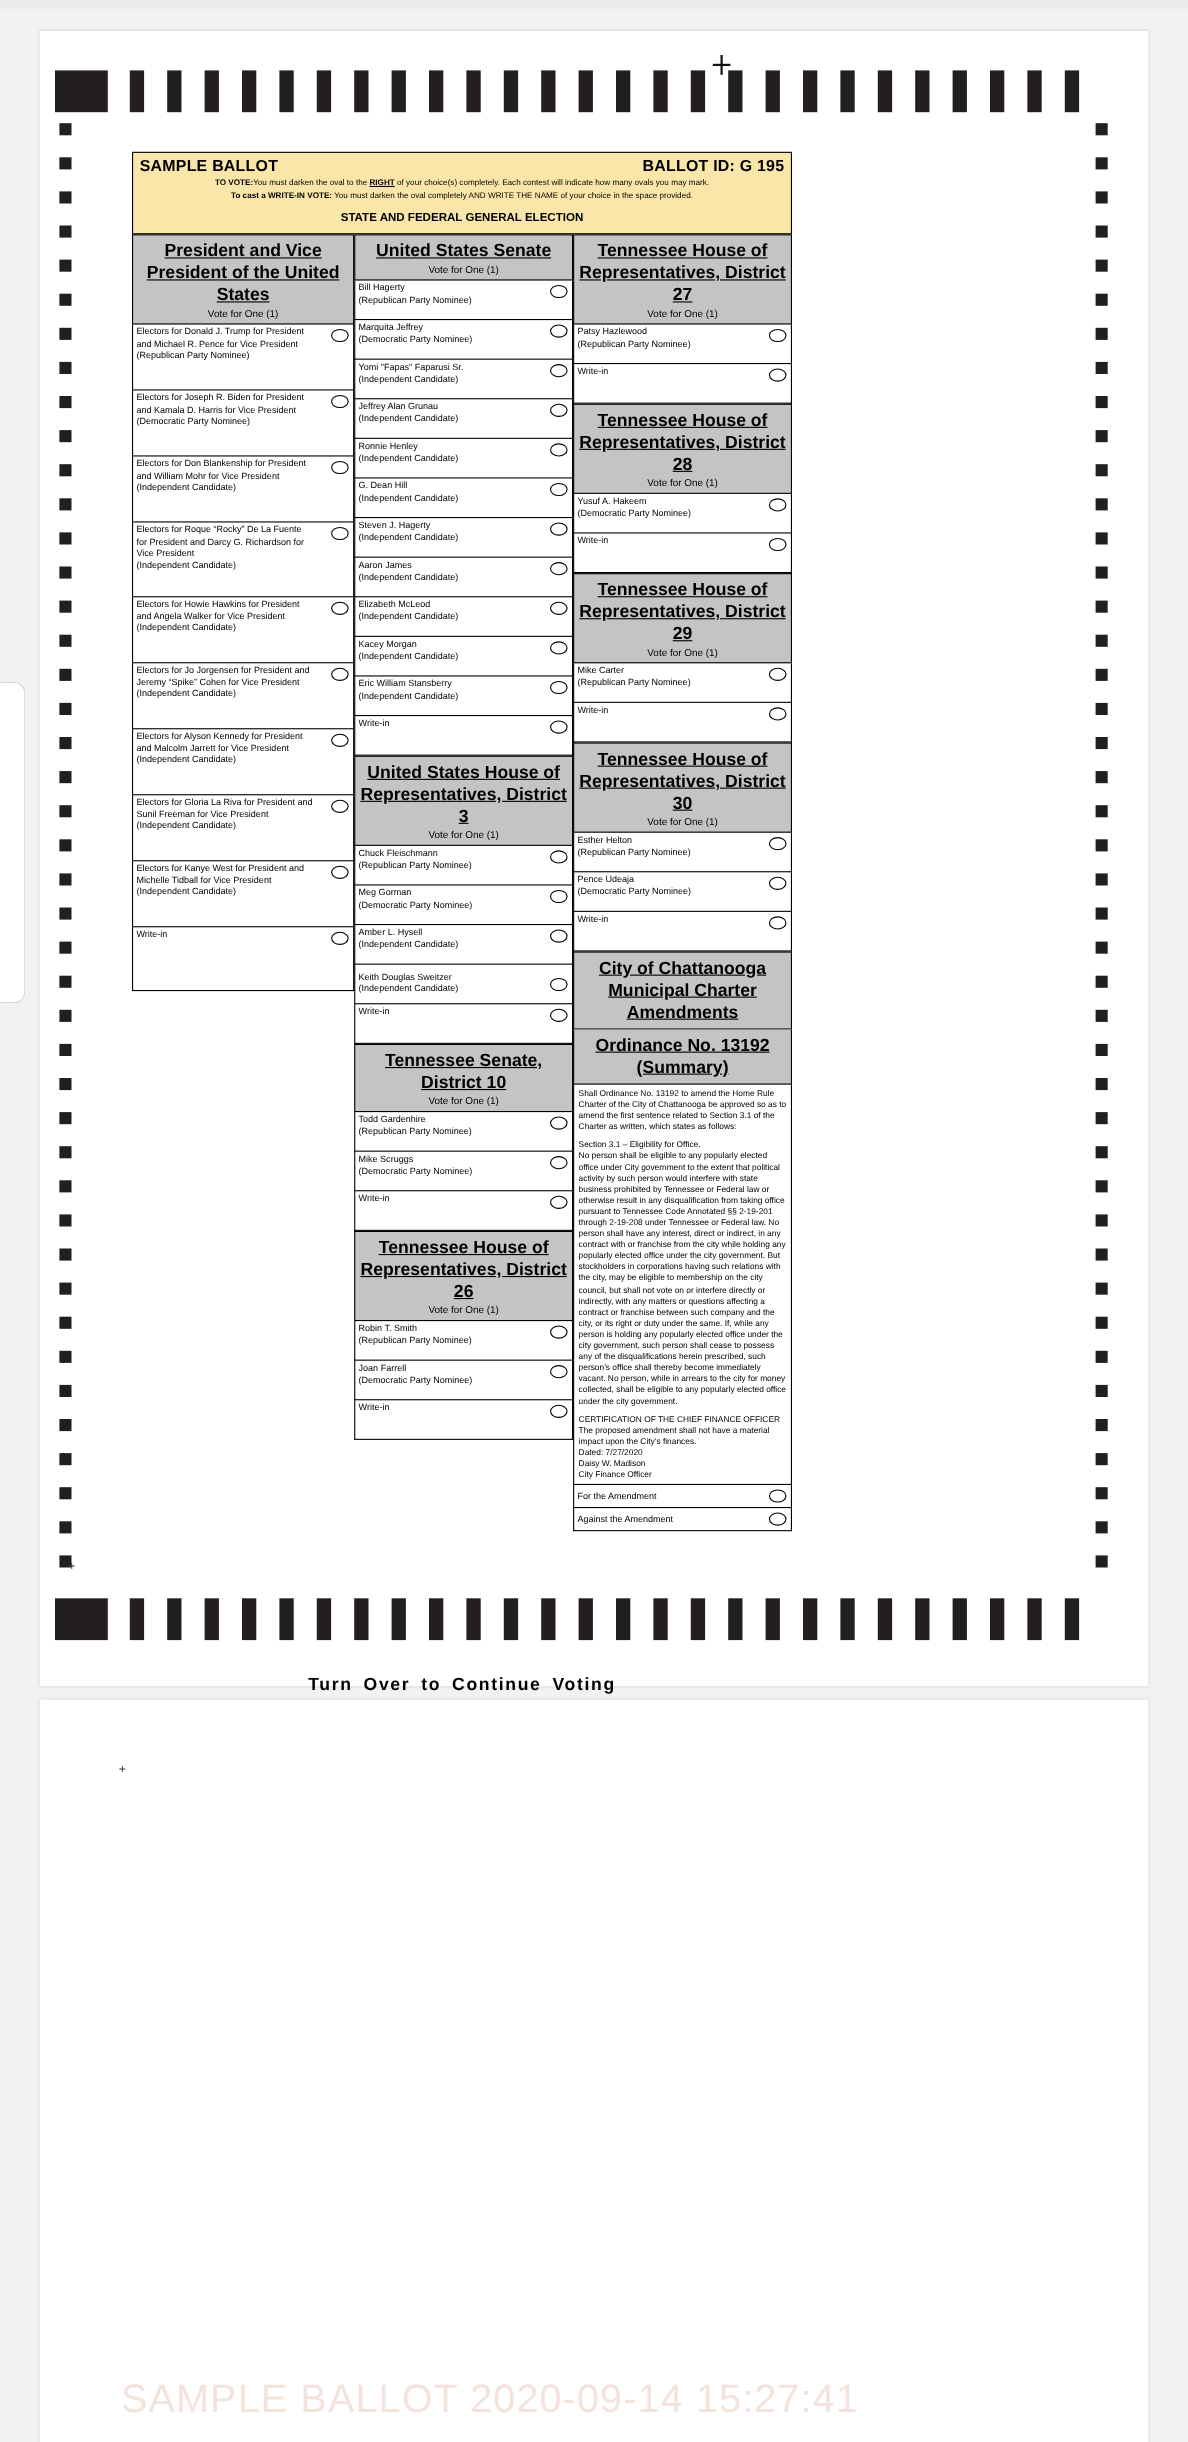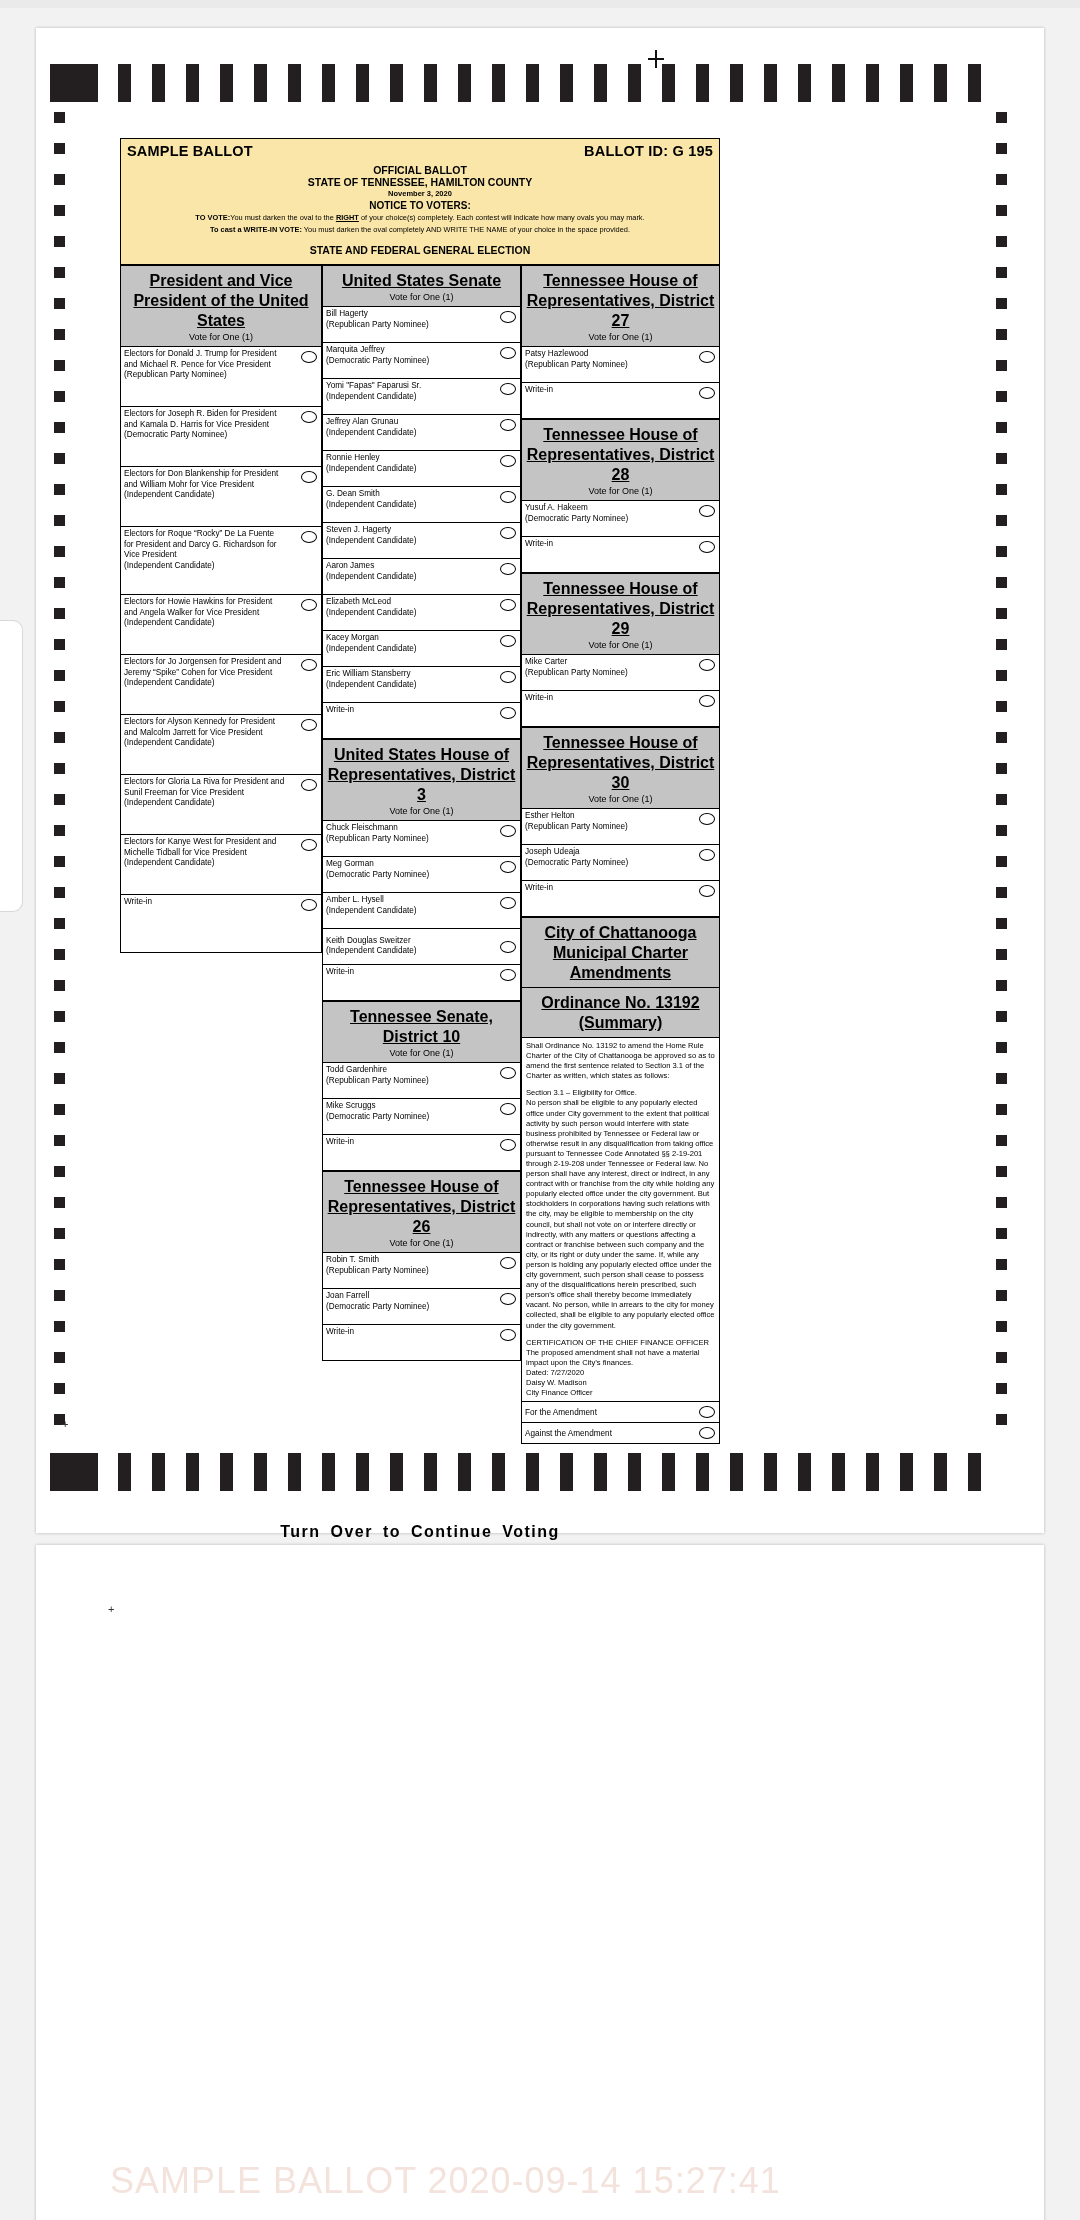--- a/index.html
+++ b/index.html
@@ -355,26 +355,20 @@
 
     <div class="plus" style="left:26px; top:1390px;">+</div>
 
     <div id="ballot-body">
 
       <div class="header-box">
         <div class="hdr-row1">
           <span>SAMPLE BALLOT</span>
           <span>BALLOT  ID: G 195</span>
         </div>
-        <div class="hdr-center">
-          <div class="l1">OFFICIAL BALLOT</div>
-          <div class="l2">STATE OF TENNESSEE, HAMILTON COUNTY</div>
-          <div class="l3">November  3, 2020</div>
-          <div class="l4">NOTICE TO VOTERS:</div>
-        </div>
         <div class="notice-line">
           <b>TO VOTE:</b><span>You must darken the oval to the </span><u><b>RIGHT</b></u><span> of your choice(s) completely. Each contest will indicate how many ovals you may mark.</span>
         </div>
         <div class="notice-line">
           <b>To cast a WRITE-IN VOTE:</b><span> You must darken the oval completely AND WRITE THE NAME of your choice in the space provided.</span>
         </div>
         <div class="hdr-bottom">STATE AND FEDERAL GENERAL ELECTION</div>
       </div>
 
       <div class="cols">
@@ -498,21 +492,21 @@
             </div>
             <div class="cand" style="min-height: 36px;">
               <div class="names">
                 <span class="n">Ronnie Henley</span>
                 <span class="n">(Independent Candidate)</span>
               </div>
               <div class="oval"></div>
             </div>
             <div class="cand" style="min-height: 36px;">
               <div class="names">
-                <span class="n">G. Dean Smith</span>
+                <span class="n">G. Dean Hill</span>
                 <span class="n">(Independent Candidate)</span>
               </div>
               <div class="oval"></div>
             </div>
             <div class="cand" style="min-height: 36px;">
               <div class="names">
                 <span class="n">Steven J. Hagerty</span>
                 <span class="n">(Independent Candidate)</span>
               </div>
               <div class="oval"></div>
@@ -696,21 +690,21 @@
             </div>
             <div class="cand" style="min-height: 36px;">
               <div class="names">
                 <span class="n">Esther Helton</span>
                 <span class="n">(Republican Party Nominee)</span>
               </div>
               <div class="oval"></div>
             </div>
             <div class="cand" style="min-height: 36px;">
               <div class="names">
-                <span class="n">Joseph Udeaja</span>
+                <span class="n">Pence Udeaja</span>
                 <span class="n">(Democratic Party Nominee)</span>
               </div>
               <div class="oval"></div>
             </div>
             <div class="cand" style="min-height: 36px;">
               <div class="names">
                 <span class="n">Write-in</span>
               </div>
               <div class="oval"></div>
             </div>

